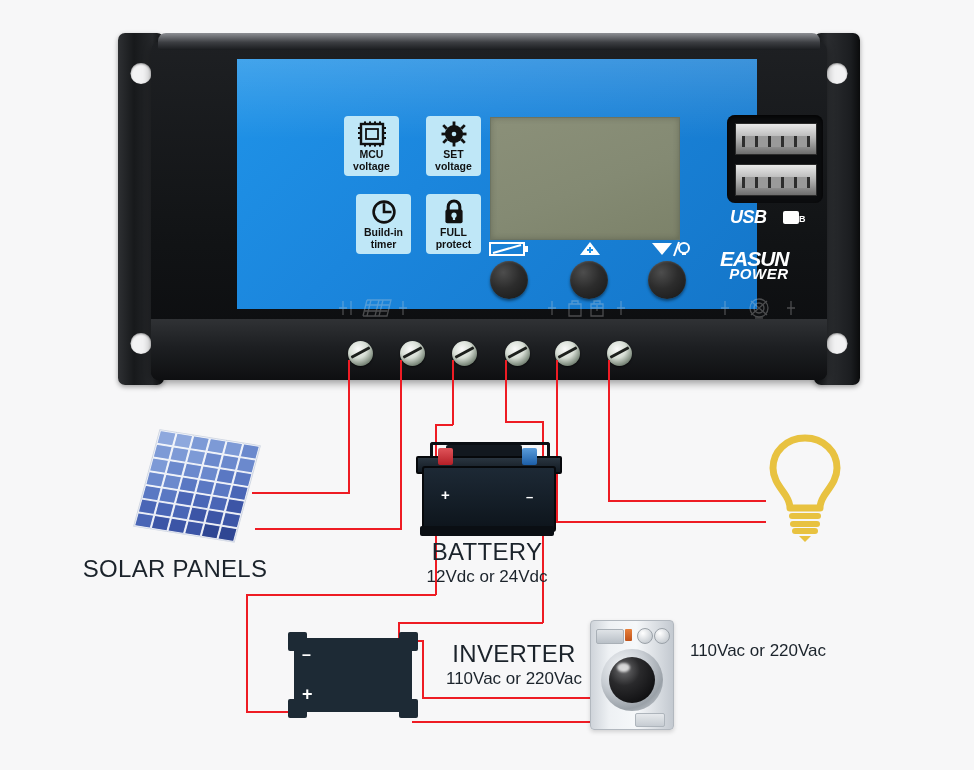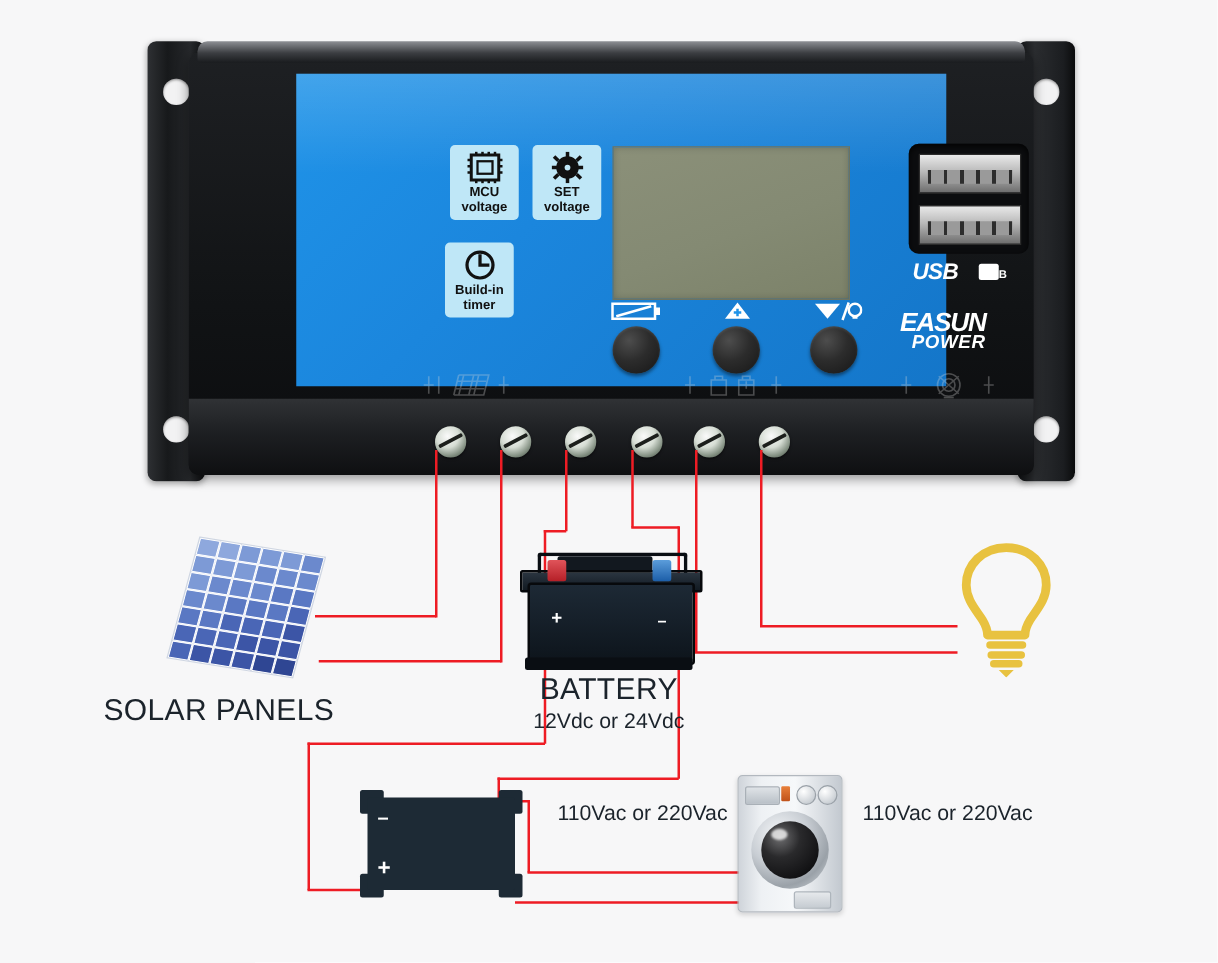--- a/index.html
+++ b/index.html
@@ -27,21 +27,21 @@
         background:linear-gradient(135deg,#1f93e8 0%,#1b86dd 40%,#1476c9 100%);}
   #face-gloss{position:absolute;left:119px;top:26px;width:520px;height:80px;
         background:linear-gradient(180deg,rgba(255,255,255,.16),rgba(255,255,255,0));pointer-events:none;}
 
   #title{position:absolute;left:119px;top:24px;width:520px;text-align:center;color:#eaf6ff;
          font-size:19px;letter-spacing:1.6px;text-shadow:0 1px 1px rgba(0,0,0,.25);}
 
   .featbox{position:absolute;width:55px;border-radius:4px;background:#bfe7f7;
            text-align:center;color:#111;font-size:10.5px;font-weight:bold;line-height:11.5px;
            padding-top:3px;padding-bottom:4px;}
-  #f-mcu{left:242px;top:83px;}
+  #f-mcu{left:226px;top:83px;}
   #f-set{left:308px;top:83px;}
   #f-timer{left:238px;top:161px;}
   #f-full{left:308px;top:161px;}
   .featbox svg{display:block;margin:2px auto 2px;}
 
   #lcd{position:absolute;left:372px;top:84px;width:188px;height:121px;
        background:linear-gradient(160deg,#8b9079 0%,#848a73 55%,#7c8269 100%);
        border:1px solid #6d7360;box-shadow:inset 0 0 6px rgba(0,0,0,.2);}
 
   .btn-ic{position:absolute;width:44px;height:16px;}
@@ -201,20 +201,30 @@
           <rect x="21.6" y="3.4" width="2.8" height="5" transform="rotate(45 23 5.9)"></rect>
           <rect x="3.6" y="17.6" width="2.8" height="5" transform="rotate(45 5 20.1)"></rect>
           <rect x="21.6" y="17.6" width="2.8" height="5" transform="rotate(-45 23 20.1)"></rect>
         </g>
         <circle cx="14" cy="13" r="2.3" fill="#bfe7f7"></circle>
       </svg>
       <div>SET</div>
       <div>voltage</div>
     </div>
 
+    <div class="featbox" id="f-full">
+      <svg width="26" height="26" viewBox="0 0 26 26">
+        <path d="M7.2 11 V7.8 a5.8 5.8 0 0 1 11.6 0 V11" fill="none" stroke="#111" stroke-width="3.1"></path>
+        <rect x="4.4" y="10.6" width="17.2" height="13.6" rx="2" fill="#111"></rect>
+        <circle cx="13" cy="16.2" r="2.6" fill="#bfe7f7"></circle>
+        <rect x="11.9" y="16" width="2.2" height="5" fill="#bfe7f7"></rect>
+      </svg>
+      <div>FULL</div>
+      <div>protect</div>
+    </div>
 
     <div id="lcd"></div>
 
     <div class="btn-ic" id="ic1">
       <svg width="44" height="16" viewBox="0 0 44 16">
         <rect x="2" y="2" width="34" height="12" fill="none" stroke="#fff" stroke-width="2"></rect>
         <rect x="36" y="5" width="4" height="6" fill="#fff"></rect>
         <path d="M5 12 L33 4" stroke="#fff" stroke-width="2"></path>
       </svg>
     </div>
@@ -439,19 +449,20 @@
   </div>
 
   <div class="cap" style="left:55px;top:555px;width:240px;">
     <div class="t1">SOLAR PANELS</div>
   </div>
   <div class="cap" style="left:397px;top:538px;width:180px;">
     <div class="t1">BATTERY</div>
     <div class="t2">12Vdc or 24Vdc</div>
   </div>
   <div class="cap" style="left:424px;top:640px;width:180px;">
+    <div class="t1">INVERTER</div>
     <div class="t2">110Vac or 220Vac</div>
   </div>
   <div class="cap" style="left:668px;top:640px;width:180px;">
     <div class="t2">110Vac or 220Vac</div>
   </div>
 
 </div>
 
 </body></html>

